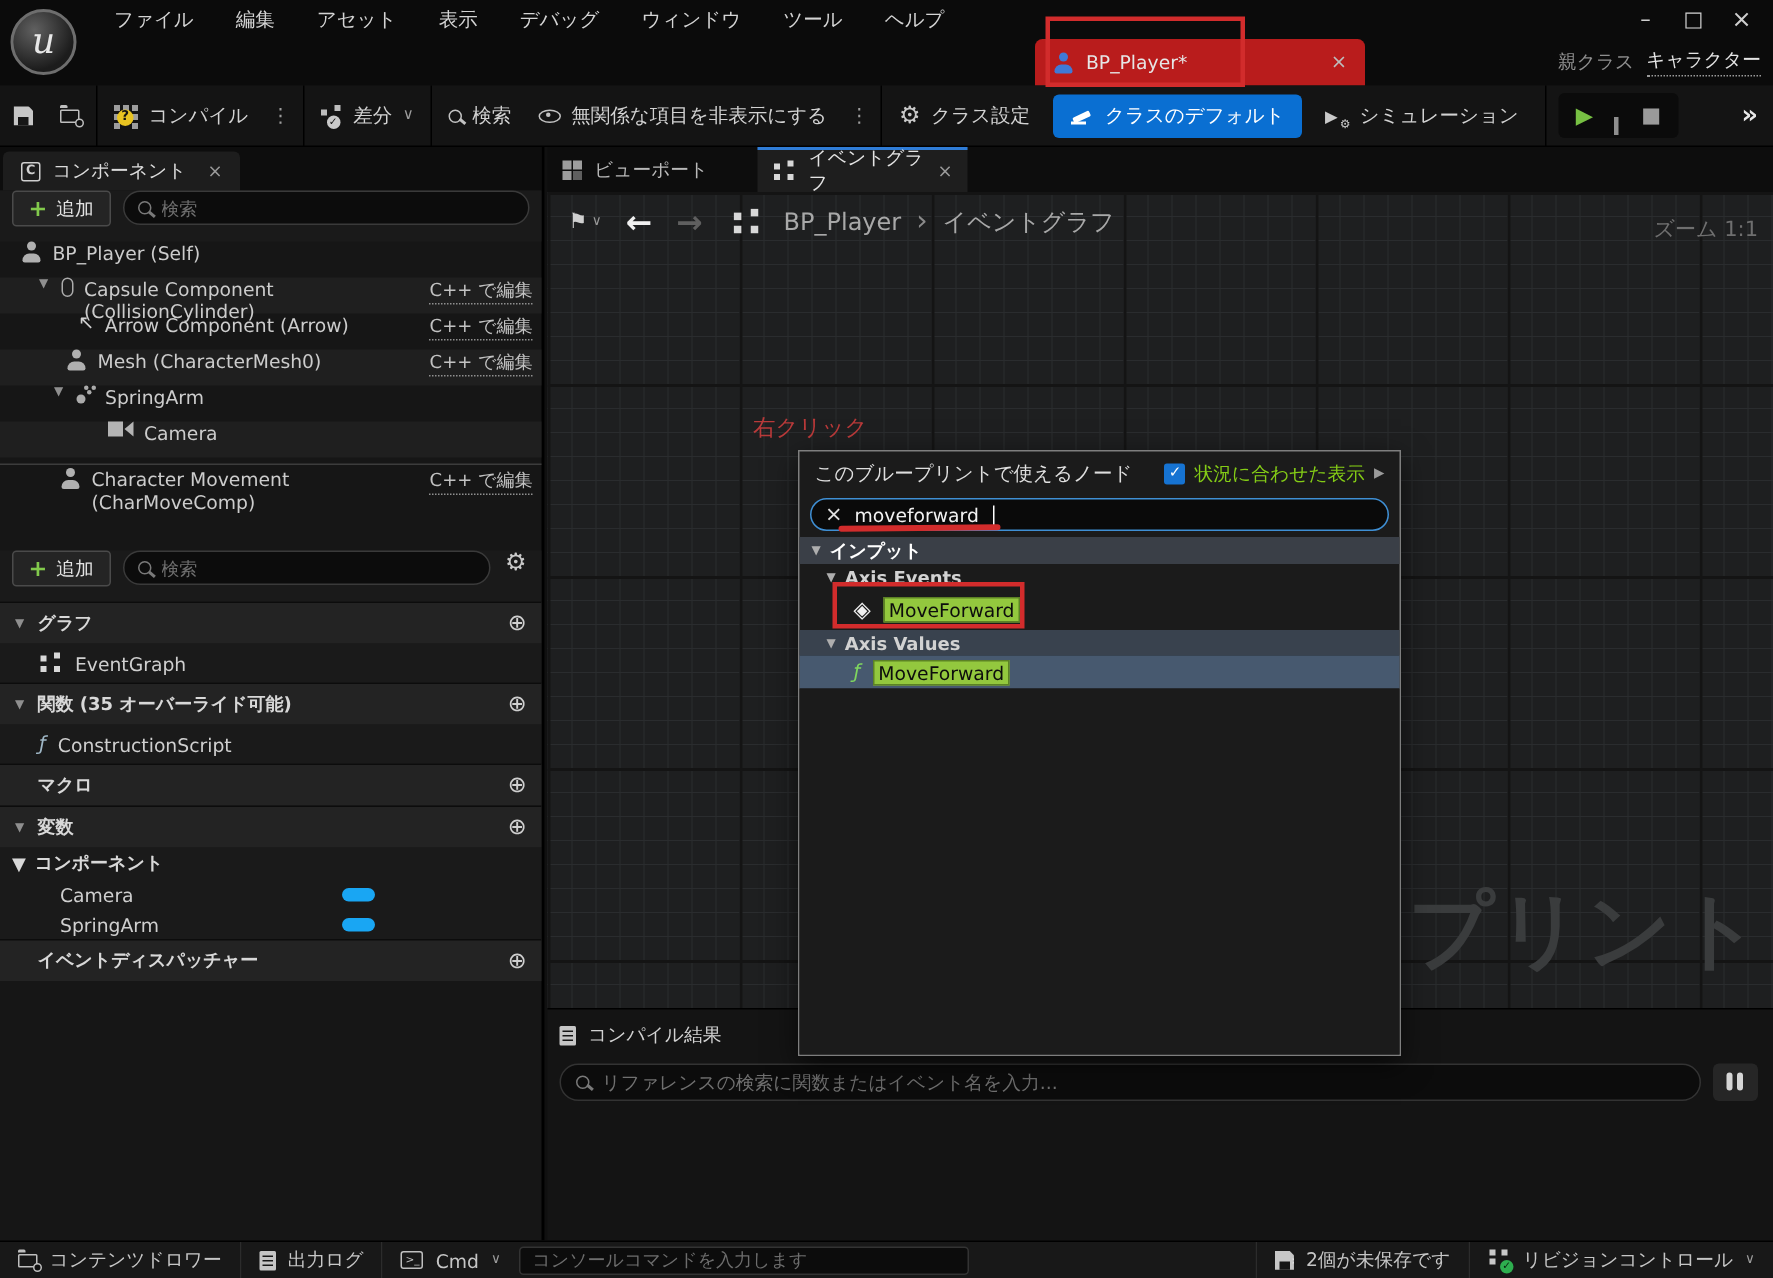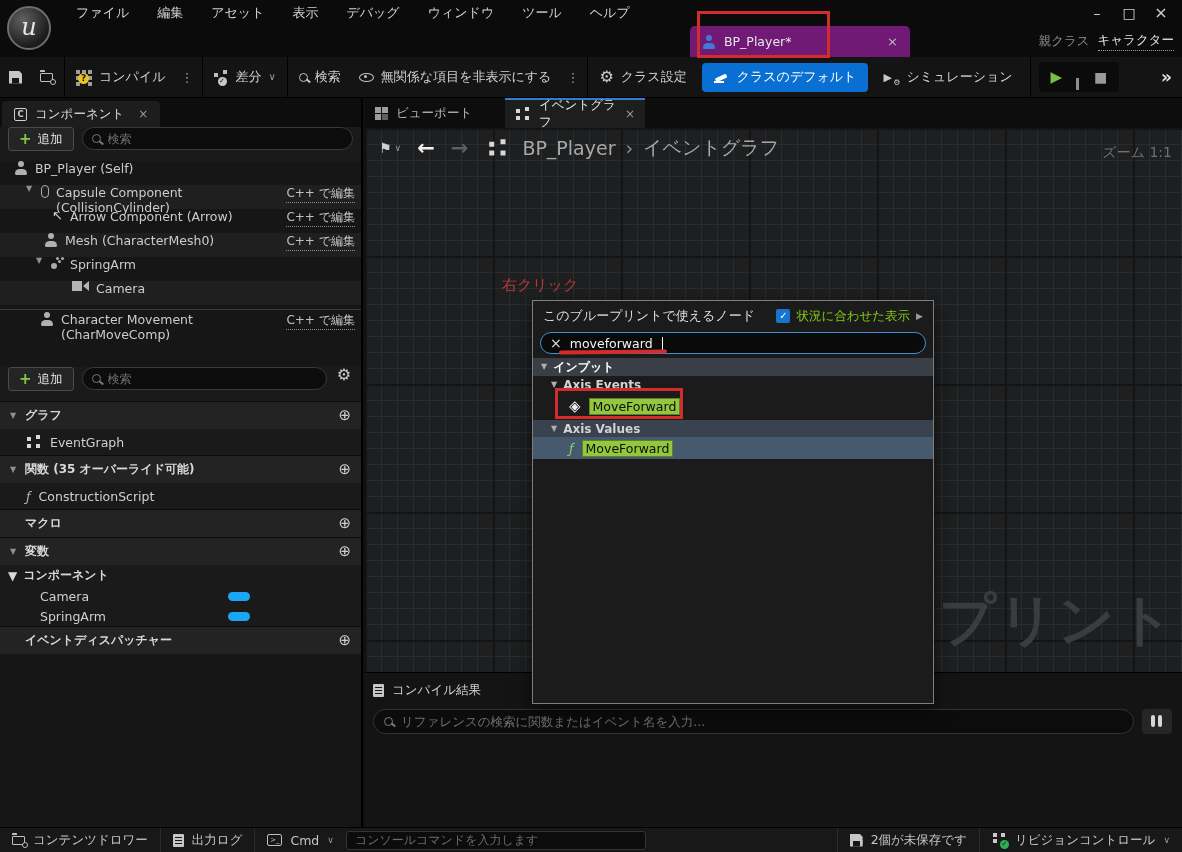--- a/index.html
+++ b/index.html
@@ -89,21 +89,21 @@
   
   .titlebar{position:absolute;left:0;top:0;width:1182px;height:57px;background:#0b0b0b;}
   .uelogo{position:absolute;left:7px;top:6px;width:44px;height:44px;border-radius:50%;background:radial-gradient(circle at 35% 30%,#606060,#1c1c1c 70%);border:2px solid #6e6e6e;display:flex;align-items:center;justify-content:center;}
   .uelogo span{font-family:"DejaVu Serif","Liberation Serif",serif;font-style:italic;font-size:24px;color:#e8e8e8;margin-top:-2px;}
   .menurow{position:absolute;left:62px;top:0;height:26px;display:flex;align-items:center;}
   .menuitem{padding:0 14px;color:#d4d4d4;font-size:13px;height:100%;display:flex;align-items:center;cursor:default;}
   .winctrl{position:absolute;top:0;right:0;height:26px;display:flex;align-items:center;gap:10px;padding-right:10px;color:#cfcfcf;font-size:14px;}
   .winctrl .gi{width:22px;text-align:center;}
   .assetrow{position:absolute;left:62px;top:26px;right:0;height:31px;display:flex;align-items:center;color:#bdbdbd;font-size:13px;}
   .assetitem{display:flex;align-items:center;gap:7px;height:100%;padding:0 14px;}
-  .asset-tab-active{position:absolute;left:690px;top:26px;width:220px;height:31px;background:#701a75;border-radius:5px 5px 0 0;display:flex;align-items:center;gap:8px;padding:0 12px;color:#e6e6e6;}
+  .asset-tab-active{position:absolute;left:690px;top:26px;width:220px;height:31px;background:#b91c1c;border-radius:5px 5px 0 0;display:flex;align-items:center;gap:8px;padding:0 12px;color:#e6e6e6;}
   .asset-tab-active .closex{margin-left:auto;color:#bdbdbd;font-size:13px;}
   .tab-redbox{position:absolute;left:697px;top:11px;width:133px;height:47px;border:3px solid var(--annotation-red);z-index:6;}
   .parentclass{position:absolute;right:8px;top:26px;height:31px;display:flex;align-items:center;gap:8px;}
   .parentclass .lbl{color:#8f8f8f;}
   .parentclass .val{color:#e5e5e5;border-bottom:1px dotted #9a9a9a;padding-bottom:1px;}
 
   
   .toolbar{position:absolute;left:0;top:57px;width:1182px;height:41px;background:#141414;border-bottom:1px solid #000;display:flex;align-items:center;color:#d2d2d2;font-size:13px;}
   .tb-btn{display:flex;align-items:center;gap:7px;padding:0 9px;height:100%;cursor:default;white-space:nowrap;}
   .tb-sep{width:1px;height:41px;background:#000;margin:0 2px;flex:none;}
@@ -160,21 +160,21 @@
       linear-gradient(to bottom,#141414 2px,transparent 2px),
       linear-gradient(to right,#2a2c2e 1px,transparent 1px),
       linear-gradient(to bottom,#2a2c2e 1px,transparent 1px);
     background-size:128px 128px,128px 128px,16px 16px,16px 16px;
     overflow:visible;}
   .graphbar{position:absolute;left:0;top:0;height:40px;display:flex;align-items:center;gap:16px;padding-left:14px;}
   .graphbar .bm{color:#cfcfcf;font-size:14px;display:flex;align-items:center;gap:3px;}
   .graphbar .bm .gi-chevd{font-size:9px;color:#9a9a9a;}
   .graphbar .back{color:#f0f0f0;font-size:21px;font-weight:bold;}
   .graphbar .fwd{color:#5f5f5f;font-size:21px;font-weight:bold;}
-  .crumb{display:flex;align-items:center;gap:10px;color:#a8a8a8;font-size:19px;}
+  .crumb{display:flex;align-items:flex-start;gap:10px;color:#a8a8a8;font-size:16px;}
   .crumb .gi-crumb{color:#8a8a8a;font-size:19px;}
   .zoomlbl{position:absolute;right:10px;top:16px;color:#6f6f6f;font-size:14px;}
   .watermark{position:absolute;right:6px;top:455px;font-size:56px;font-weight:bold;color:#3a3c3d;letter-spacing:2px;white-space:nowrap;z-index:1;}
   .rightclick{position:absolute;left:137px;top:148px;color:#b93a3a;font-size:15px;z-index:2;}
 
   
   .ctxmenu{position:absolute;left:167px;top:172px;width:402px;height:404px;background:#1b1b1b;border:1px solid #7e7e7e;z-index:50;display:flex;flex-direction:column;box-shadow:0 6px 18px rgba(0,0,0,.6);}
   .ctx-title{height:30px;display:flex;align-items:center;padding:0 10px;color:#dedede;font-size:13px;gap:6px;flex:none;}
   .ctx-title .cb{width:14px;height:14px;background:var(--checkbox-blue);border-radius:2px;color:#fff;font-size:10px;line-height:14px;text-align:center;margin-left:auto;}
   .ctx-title .ctxlabel{color:#84cc16;font-size:12.5px;}

